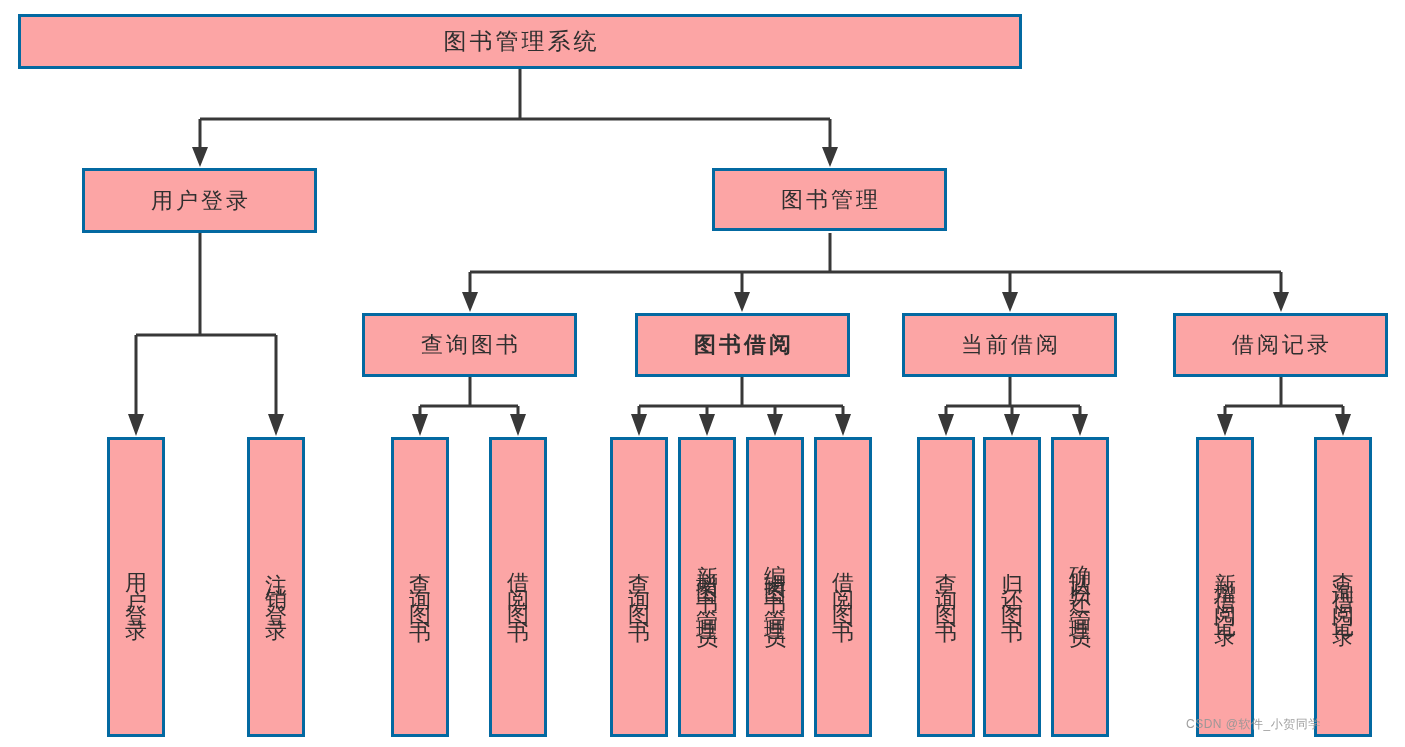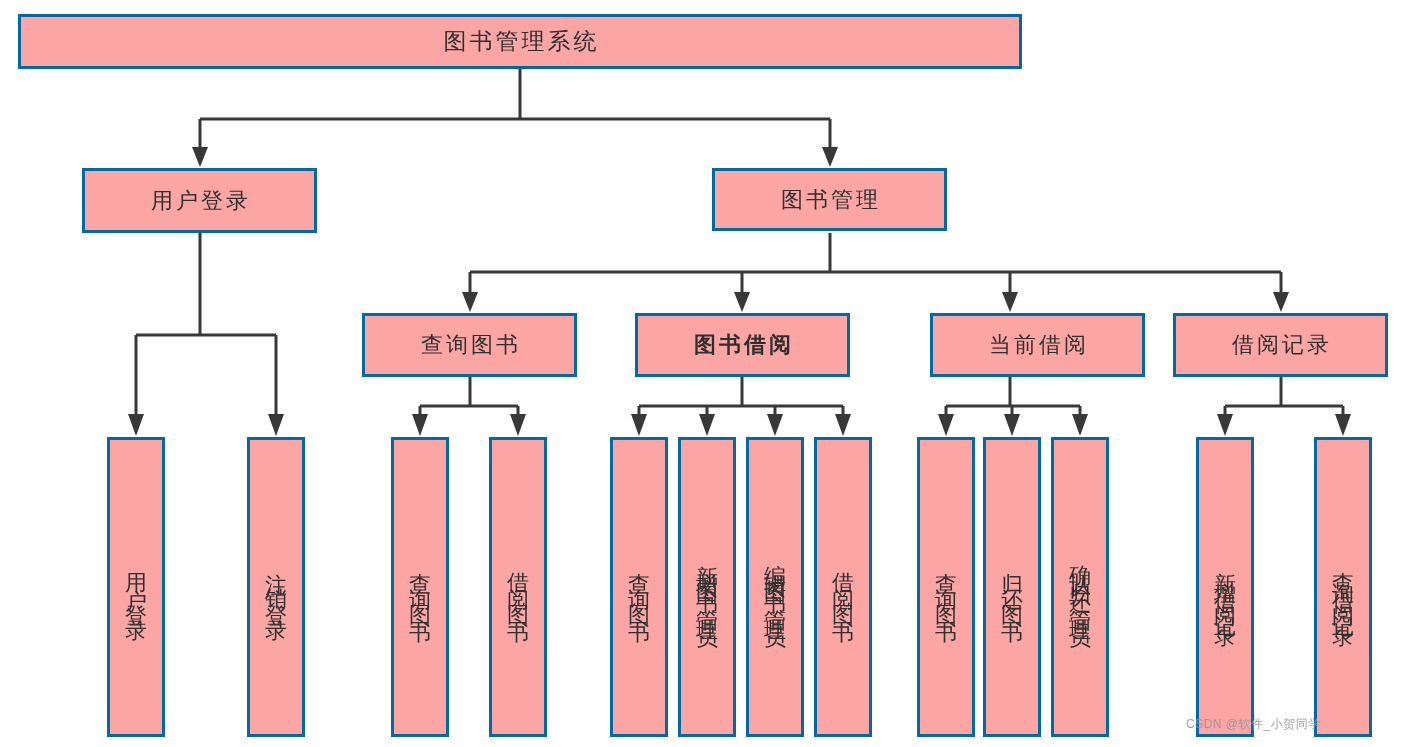--- a/index.html
+++ b/index.html
@@ -50,21 +50,21 @@
   .sp-med   { letter-spacing: 11px; }
   .sp-long  { letter-spacing: 9px;  }
 
   
   .n-root  { left: 18px;   top: 14px;  width: 1004px; height: 55px; }
   .n-l2a   { left: 82px;   top: 168px; width: 235px;  height: 65px; }
   .n-l2b   { left: 712px;  top: 168px; width: 235px;  height: 63px; }
   .n-l3    { top: 313px; width: 215px; height: 64px; }
   .n-l3-1  { left: 362px;  }
   .n-l3-2  { left: 635px; font-weight: bold;  }
-  .n-l3-3  { left: 902px; margin-left: 28px;  }
+  .n-l3-3  { left: 902px;  }
   .n-l3-4  { left: 1173px; text-align: right; }
 
   .leaf { top: 437px; width: 58px; height: 300px; }
   .lf-1  { left: 107px;  }
   .lf-2  { left: 247px;  }
   .lf-3  { left: 391px;  }
   .lf-4  { left: 489px;  }
   .lf-5  { left: 610px;  }
   .lf-6  { left: 678px;  }
   .lf-7  { left: 746px;  }

